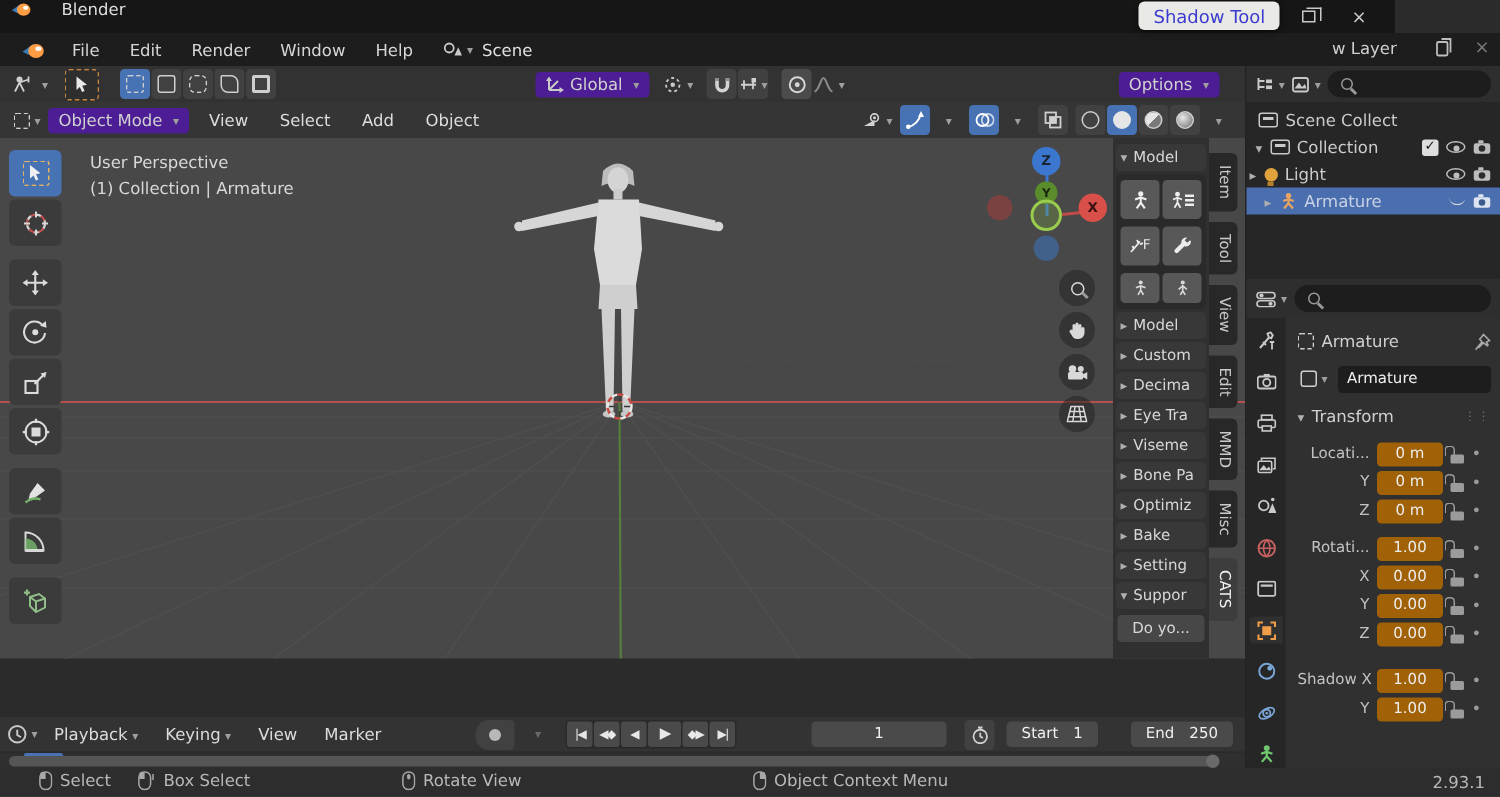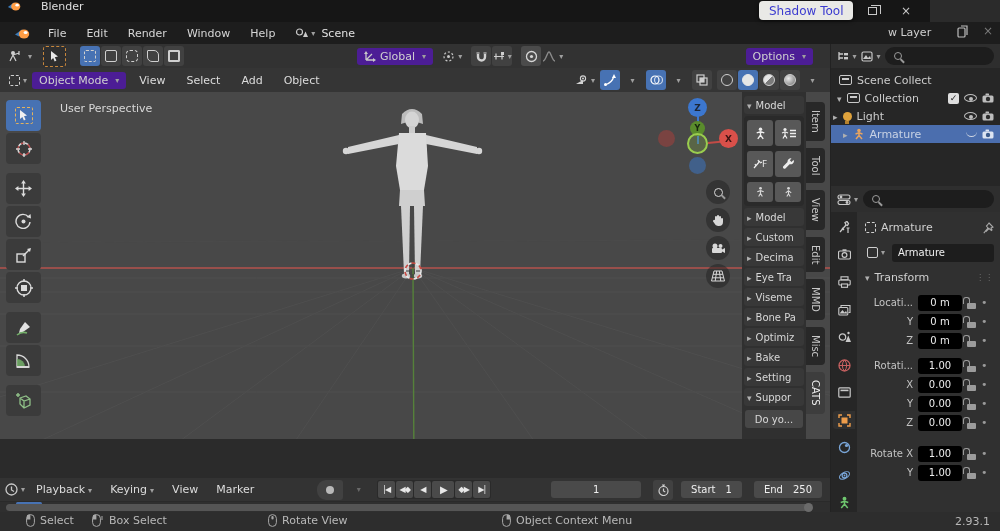--- a/index.html
+++ b/index.html
@@ -38,21 +38,21 @@
   .lock{width:9px;height:6px;background:#9b9b9b;border-radius:1px;position:relative;margin-top:6px;flex:none}
   .lock::before{content:"";position:absolute;width:5px;height:6px;border:1.5px solid #9b9b9b;border-bottom:none;border-radius:3px 3px 0 0;top:-6px;left:-4px}
   .animdot::before{content:"•";color:#9a9a9a}
   .tri-r::before{content:"▸";color:#b0b0b0;font-size:9px}
   .tri-d::before{content:"▾";color:#b0b0b0;font-size:9px}
   .eye{width:13px;height:8px;border:1px solid #bdbdbd;border-radius:50%;position:relative;flex:none}
   .eye::after{content:"";position:absolute;left:3.5px;top:1.5px;width:4px;height:4px;border-radius:50%;background:#bdbdbd}
   .eye-closed{width:11px;height:6px;border-bottom:1.6px solid #cfd6e2;border-radius:0 0 9px 9px;flex:none}
   .checkbox{width:11px;height:11px;background:#dedede;border-radius:2px;color:#1d1d1d;font-size:9px;display:flex;align-items:center;justify-content:center;flex:none}
   .checkbox::before{content:"✓"}
-  .num-field{width:44px;height:16px;background:#000000;border-radius:3px;color:#ededed;display:flex;align-items:center;justify-content:center;font-size:10px}
+  .num-field{width:44px;height:16px;background:#a16207;border-radius:3px;color:#ededed;display:flex;align-items:center;justify-content:center;font-size:10px}
   .row-label{width:48px;text-align:right;color:#c3c3c3;font-size:10px;white-space:nowrap}
 
   
   #row2{left:0;top:44px;width:830px;height:24px;background:#323232;display:flex;align-items:center;padding:0 5px;gap:5px}
   .tool-active-slot{width:23px;height:21px;border:1px dashed #c8873c;border-radius:3px;display:flex;align-items:center;justify-content:center;background:#2e2e2e}
   .mode-chip{width:12px;height:12px;border:1.5px dashed #cfcfcf;border-radius:2px}
   .mode-chip.solid{border-style:solid}
   #outliner-hd{left:830px;top:44px;width:170px;height:24px;background:#2e2e2e;display:flex;align-items:center;gap:4px;padding:0 6px;border-left:1px solid #222}
 
   
@@ -444,20 +444,21 @@
 
     <g>
       <circle cx="413" cy="179" r="8" fill="none" stroke="#e8e8e8" stroke-width="1.6" stroke-dasharray="4 4"></circle>
       <circle cx="413" cy="179" r="8" fill="none" stroke="#c84a42" stroke-width="1.6" stroke-dasharray="4 4" stroke-dashoffset="4"></circle>
       <path d="M413 172 v4 M413 182 v4 M406 179 h4 M416 179 h4" stroke="#3a3a3a" stroke-width="1"></path>
     </g>
   </svg>
 
   <div id="vp-overlay" class="abs">
     <div>User Perspective</div>
+    <div>(1) Collection | Armature</div>
   </div>
 
   <div id="tools" class="abs">
     <span class="tool-btn active">
       <span style="border:1.5px dashed #e3b25e;border-radius:2px;padding:2px 3px;display:flex">
         <svg width="10" height="11" viewBox="0 0 10 11">
             <path d="M1 0 L8 5.5 L5 6.2 L6.6 9.6 L4.9 10.4 L3.4 7 L1 9 Z" fill="#f0f0f0"></path>
           </svg>
       </span>
     </span>
@@ -810,21 +811,21 @@
     </div>
     <div class="pr-row">
       <span class="row-label">Z</span>
       <span class="num-field">0.00</span>
       <span class="lock"></span>
         <span class="animdot"></span>
     </div>
     <div class="pr-gap"></div>
     <div class="pr-gap"></div>
     <div class="pr-row">
-      <span class="row-label">Rotate X</span>
+      <span class="row-label">Shadow X</span>
       <span class="num-field">1.00</span>
       <span class="lock"></span>
         <span class="animdot"></span>
     </div>
     <div class="pr-row">
       <span class="row-label">Y</span>
       <span class="num-field">1.00</span>
       <span class="lock"></span>
         <span class="animdot"></span>
     </div>
@@ -859,21 +860,21 @@
     <span class="ib" style="margin-left:8px">
       <svg width="11" height="12" viewBox="0 0 11 12">
           <circle cx="5.5" cy="7" r="4.5" fill="none" stroke="#cfcfcf" stroke-width="1.2"></circle>
           <path d="M5.5 4.5 V7 l1.8 1 M4 1 h3 M5.5 1 v1.5" fill="none" stroke="#cfcfcf" stroke-width="1.2"></path>
         </svg>
     </span>
     <span class="tl-field" style="margin-left:4px">
       <span>Start</span>
       <span>1</span>
     </span>
-    <span class="tl-field" style="margin-left:8px;margin-right:3px">
+    <span class="tl-field" style="margin-left:18px;margin-right:3px">
       <span>End</span>
       <span>250</span>
     </span>
   </div>
   <div id="tl-strip">
     <span id="tl-curframe"></span>
     <span id="tl-scroll"></span>
   </div>
 </div>
 

